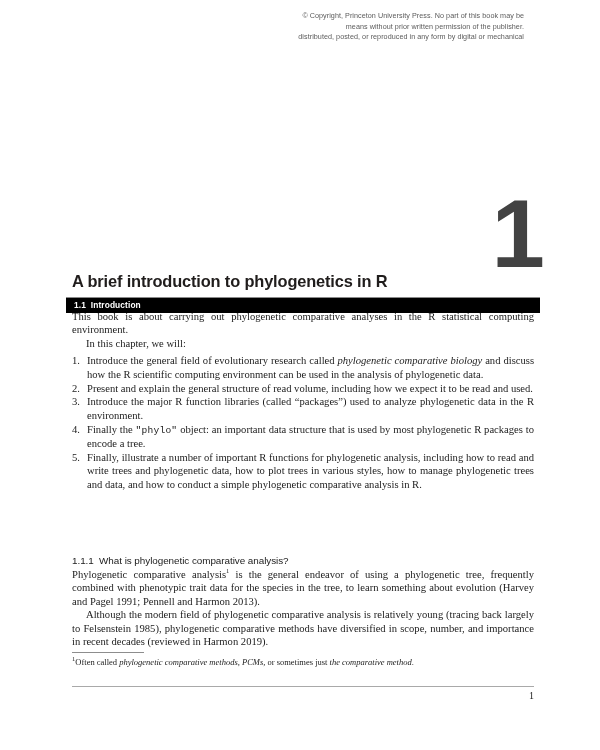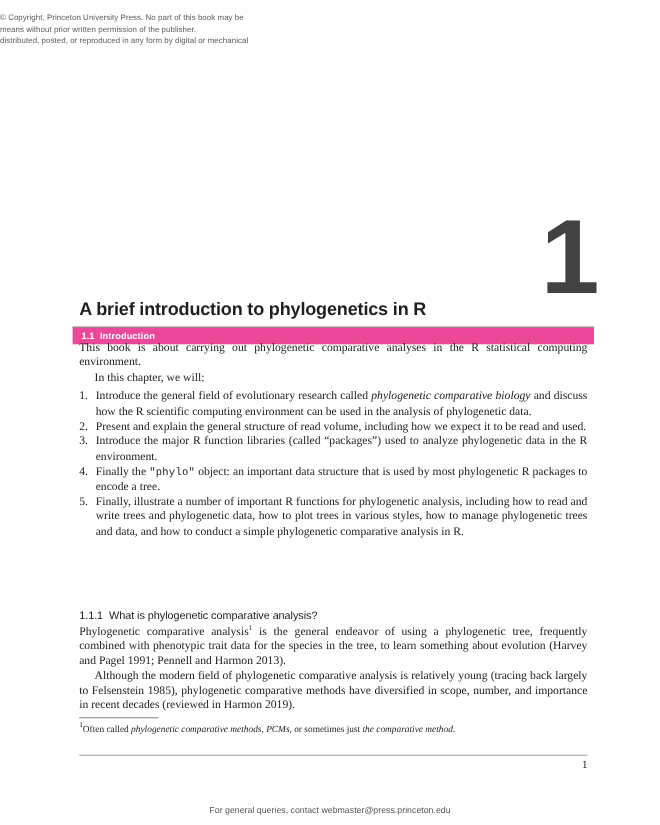--- a/index.html
+++ b/index.html
@@ -20,21 +20,21 @@
     position: absolute;
     inset: 0;
   }
 
   
   .copyright {
     position: absolute;
     top: 11px;
     left: 0;
     width: 524px;
-    text-align: left;
+    text-align: right;
     font-family: "Liberation Sans", "DejaVu Sans", sans-serif;
     font-size: 7.2px;
     line-height: 10.6px;
     color: #5b5b5b;
     letter-spacing: 0.05px;
   }
   .copyright span { display: block; }
 
   
   .chapter-number {
@@ -62,21 +62,21 @@
     letter-spacing: -0.15px;
   }
 
   
   .section-bar {
     position: absolute;
     left: 66px;
     top: 297px;
     width: 474px;
     height: 15px;
-    background: #ec4899;
+    background: #000000;
     border-top: 1px solid #8a8a8a;
   }
   .section-bar .label {
     position: absolute;
     left: 8px;
     top: 1px;
     color: #ffffff;
     font-family: "Liberation Sans", "DejaVu Sans", sans-serif;
     font-weight: bold;
     font-size: 8.4px;
@@ -256,15 +256,14 @@
   </div>
 
   <div class="footnote-rule"></div>
   <div class="footnote">
     <sup>1</sup><span>Often called </span><i>phylogenetic comparative methods</i><span>, </span><i>PCMs</i><span>, or sometimes just </span><i>the comparative method</i><span>.</span>
   </div>
 
   <div class="page-rule"></div>
   <div class="page-number">1</div>
 
-  <div class="site-footer">For general queries, contact webmaster@press.princeton.edu</div>
 
 </div>
 
 </body></html>

